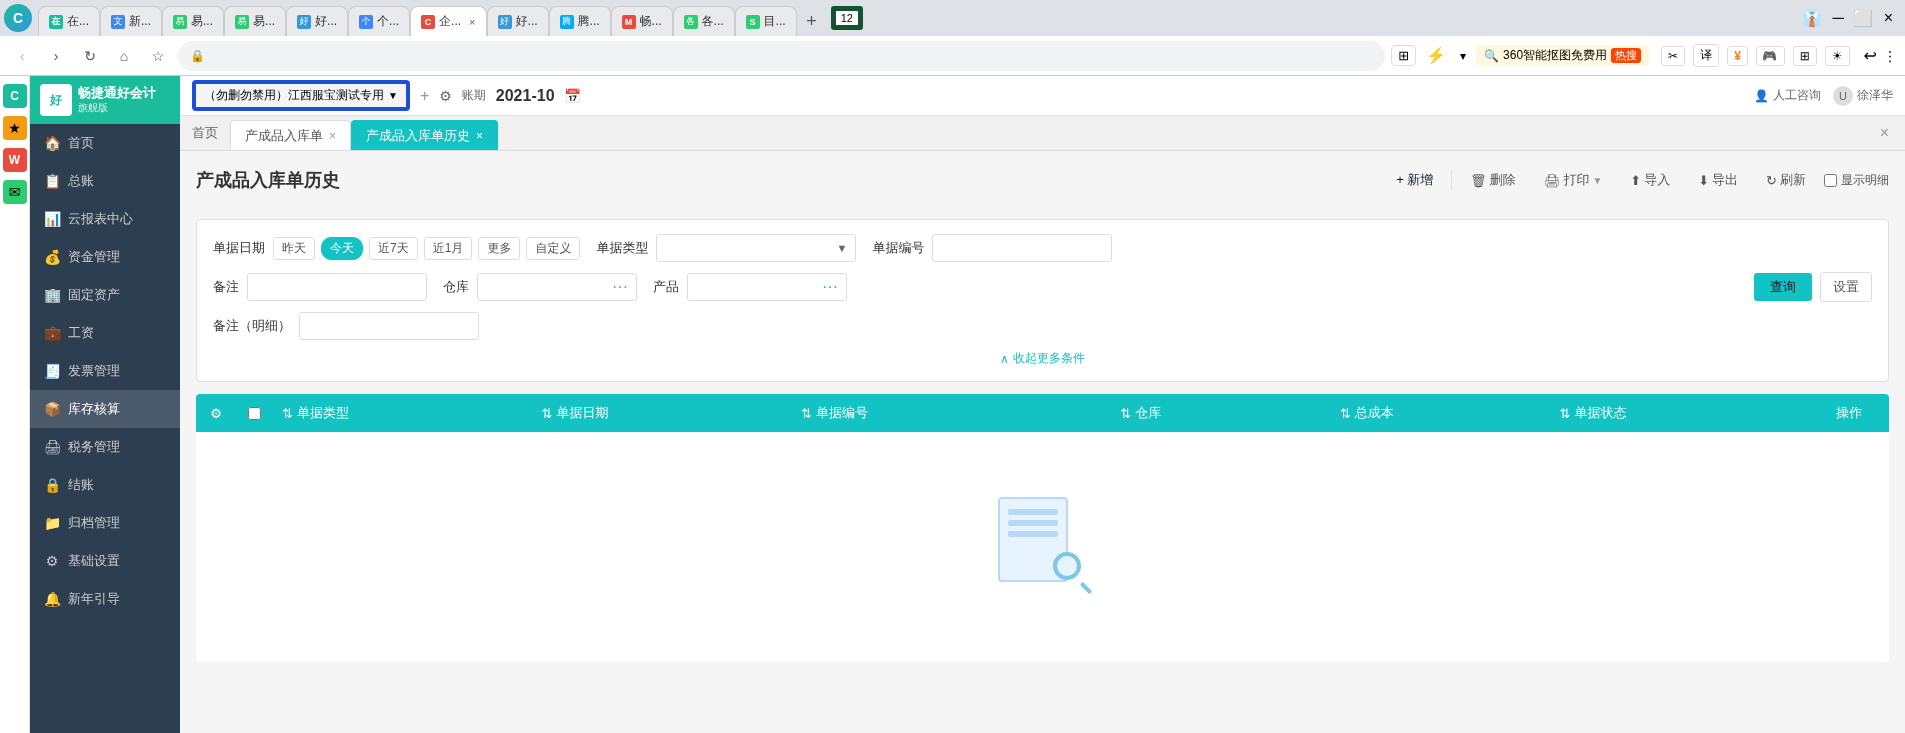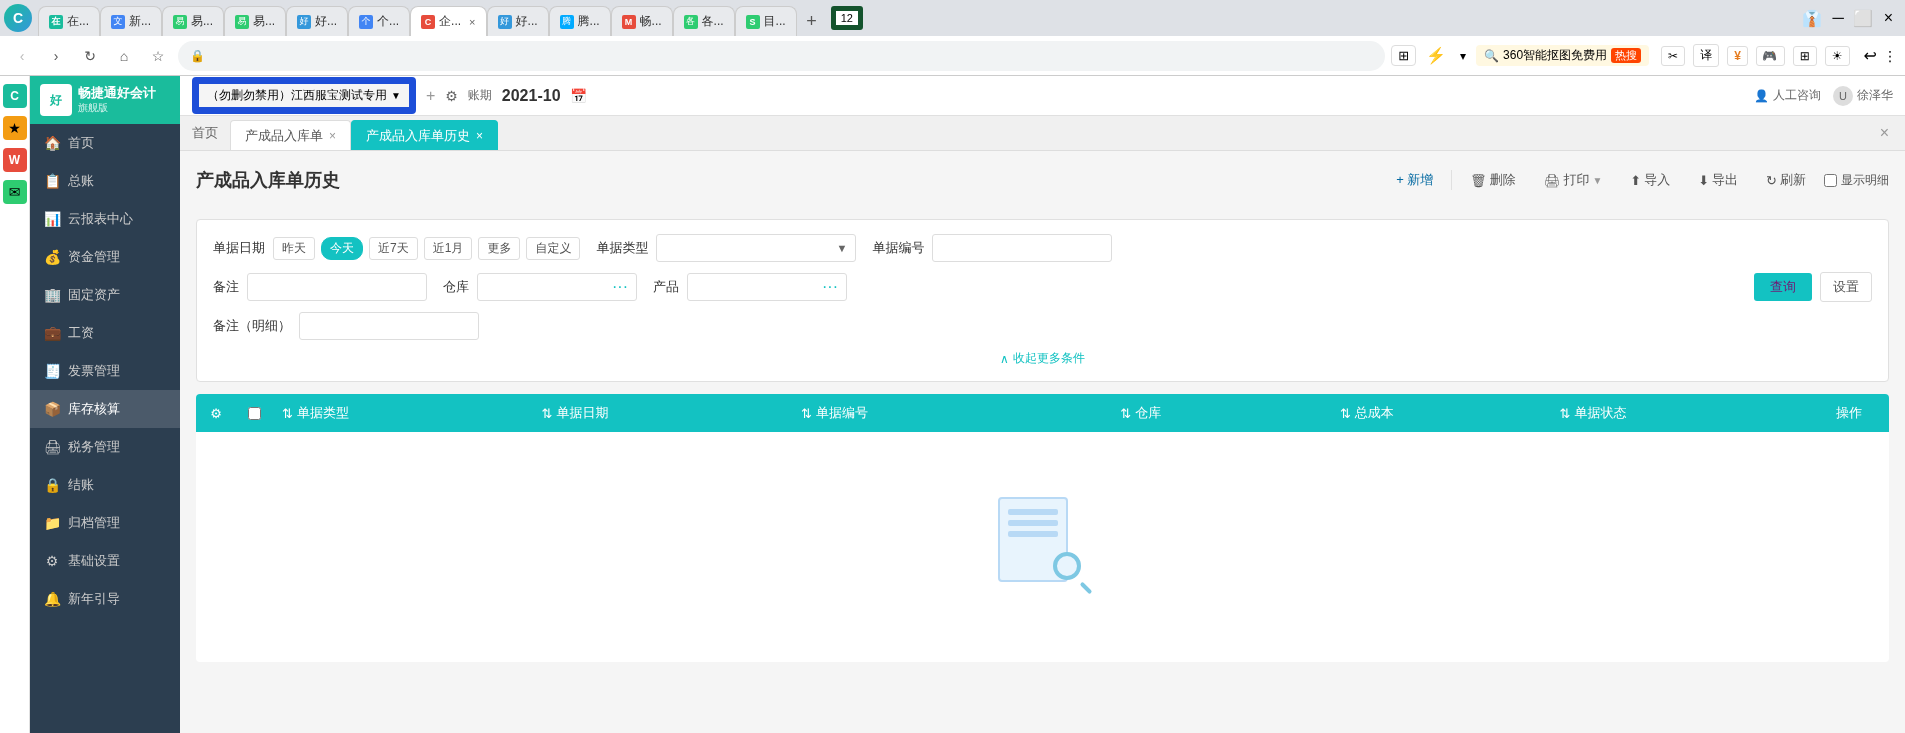--- a/index.html
+++ b/index.html
@@ -39,53 +39,53 @@
     .sidebar-menu { flex: 1; overflow-y: auto; }
     .sidebar-item { display: flex; align-items: center; padding: 10px 14px; cursor: pointer; gap: 8px; font-size: 13px; color: #ccc; }
     .sidebar-item.active { background: rgba(255,255,255,0.15); color: #fff; }
     .sidebar-item-icon { font-size: 14px; width: 16px; text-align: center; }
 
     
     .main-content { flex: 1; display: flex; flex-direction: column; background: #f5f5f5; overflow: hidden; }
 
     
     .topbar { background: #fff; height: 40px; display: flex; align-items: center; padding: 0 12px; border-bottom: 1px solid #e0e0e0; gap: 10px; }
-    .company-selector { display: flex; align-items: center; gap: 4px; background: #f5f5f5; border: 7px solid #1d4ed8; border-radius: 4px; padding: 3px 8px; cursor: pointer; font-size: 12px; }
+    .company-selector { display: flex; align-items: center; gap: 4px; background: #f5f5f5; border: 4px solid #1d4ed8; border-radius: 4px; padding: 3px 8px; cursor: pointer; font-size: 12px; }
     .period-label { font-size: 12px; color: #666; }
     .period-value { font-size: 16px; color: #333; font-weight: bold; }
     .topbar-right { margin-left: auto; display: flex; align-items: center; gap: 12px; }
     .service-btn { display: flex; align-items: center; gap: 4px; color: #666; font-size: 12px; cursor: pointer; }
     .user-info { display: flex; align-items: center; gap: 4px; color: #666; font-size: 12px; cursor: pointer; }
 
     
     .content-area { flex: 1; padding: 16px; overflow-y: auto; background: #f5f5f5; }
     .page-title { font-size: 18px; font-weight: bold; color: #333; margin-bottom: 14px; }
 
     
     .action-toolbar { display: flex; align-items: center; gap: 8px; margin-bottom: 14px; flex-wrap: wrap; }
     .action-btn { display: flex; align-items: center; gap: 3px; padding: 4px 10px; border: none; background: none; cursor: pointer; font-size: 13px; color: #555; border-radius: 3px; }
-    .action-btn.primary { color: #0369a1; text-align: center; }
+    .action-btn.primary { color: #0f172a; text-align: center; }
     .print-btn { display: flex; align-items: center; gap: 3px; padding: 4px 10px; border: none; background: none; cursor: pointer; font-size: 13px; color: #555; }
     .display-label { font-size: 12px; color: #555; }
 
     
     .search-panel { background: #fff; border: 1px solid #e0e0e0; border-radius: 4px; padding: 14px 16px; margin-bottom: 12px; }
     .search-row { display: flex; align-items: center; gap: 16px; margin-bottom: 10px; flex-wrap: wrap; }
     .search-field { display: flex; align-items: center; gap: 8px; }
     .search-label { font-size: 13px; color: #333; white-space: nowrap; }
     .date-filter { display: flex; align-items: center; gap: 6px; }
     .date-btn { padding: 2px 8px; border: 1px solid #ddd; border-radius: 3px; cursor: pointer; font-size: 12px; color: #555; background: #fff; }
     .date-btn.active { background: #13c2c2; color: #fff; border-color: #13c2c2; border-radius: 10px; }
     .search-input { height: 28px; border: 1px solid #ddd; border-radius: 3px; padding: 0 8px; font-size: 12px; width: 180px; }
     .dropdown-select { height: 28px; border: 1px solid #ddd; border-radius: 3px; padding: 0 8px; font-size: 12px; width: 200px; display: flex; align-items: center; justify-content: space-between; cursor: pointer; background: #fff; }
     .dropdown-arrow { color: #666; font-size: 11px; }
     .more-dots { color: #13c2c2; font-size: 16px; cursor: pointer; margin-left: 4px; }
     .collapse-btn { display: flex; align-items: center; gap: 4px; color: #13c2c2; font-size: 12px; cursor: pointer; margin: 6px auto 0; width: fit-content; }
     .search-actions { display: flex; gap: 8px; margin-left: auto; align-items: center; }
-    .query-btn { background: #13c2c2; color: #701a75; border: none; padding: 5px 16px; border-radius: 3px; font-size: 13px; cursor: pointer; }
+    .query-btn { background: #13c2c2; color: #0f172a; border: none; padding: 5px 16px; border-radius: 3px; font-size: 13px; cursor: pointer; }
     .settings-btn { background: #fff; color: #555; border: 1px solid #ddd; padding: 5px 12px; border-radius: 3px; font-size: 13px; cursor: pointer; }
 
     
     .data-table-container { background: #fff; border-radius: 4px; overflow: hidden; }
     .table-header { background: #13c2c2; display: flex; align-items: center; height: 38px; }
     .th-cell { display: flex; align-items: center; gap: 4px; padding: 0 10px; color: #fff; font-size: 13px; font-weight: normal; cursor: pointer; }
     .th-settings { width: 40px; display: flex; align-items: center; justify-content: center; color: #fff; }
     .th-checkbox { width: 36px; display: flex; align-items: center; justify-content: center; }
     .th-checkbox input { cursor: pointer; }
     .th-doc-type { flex: 1.2; min-width: 100px; }

